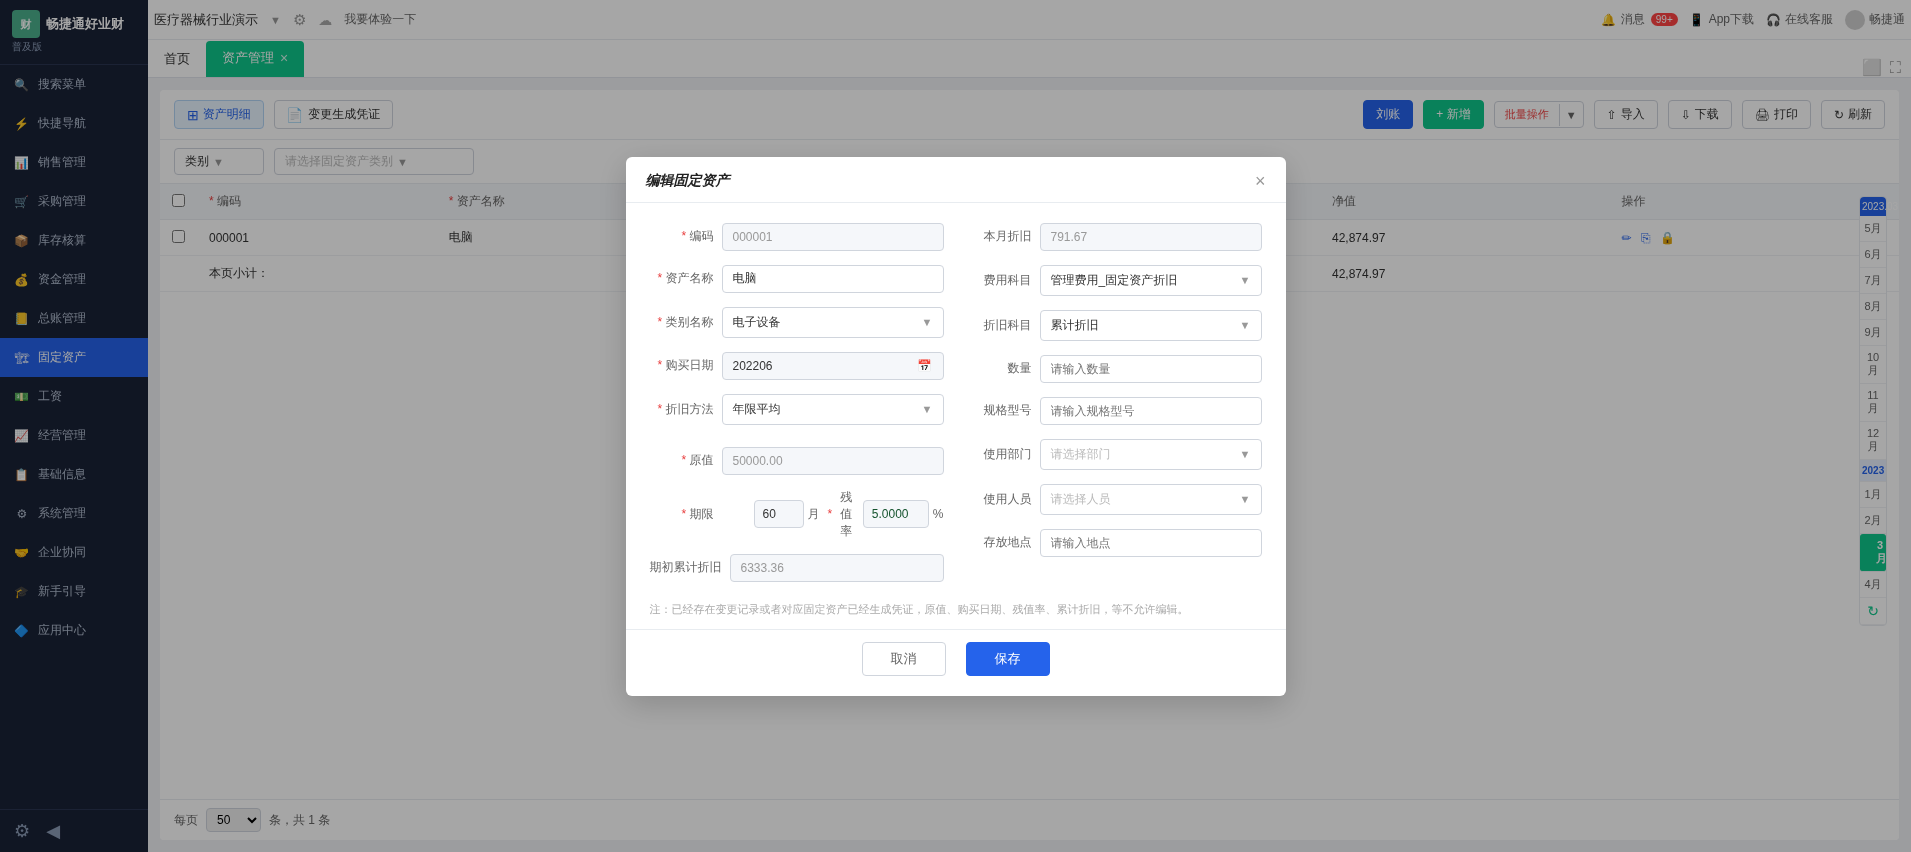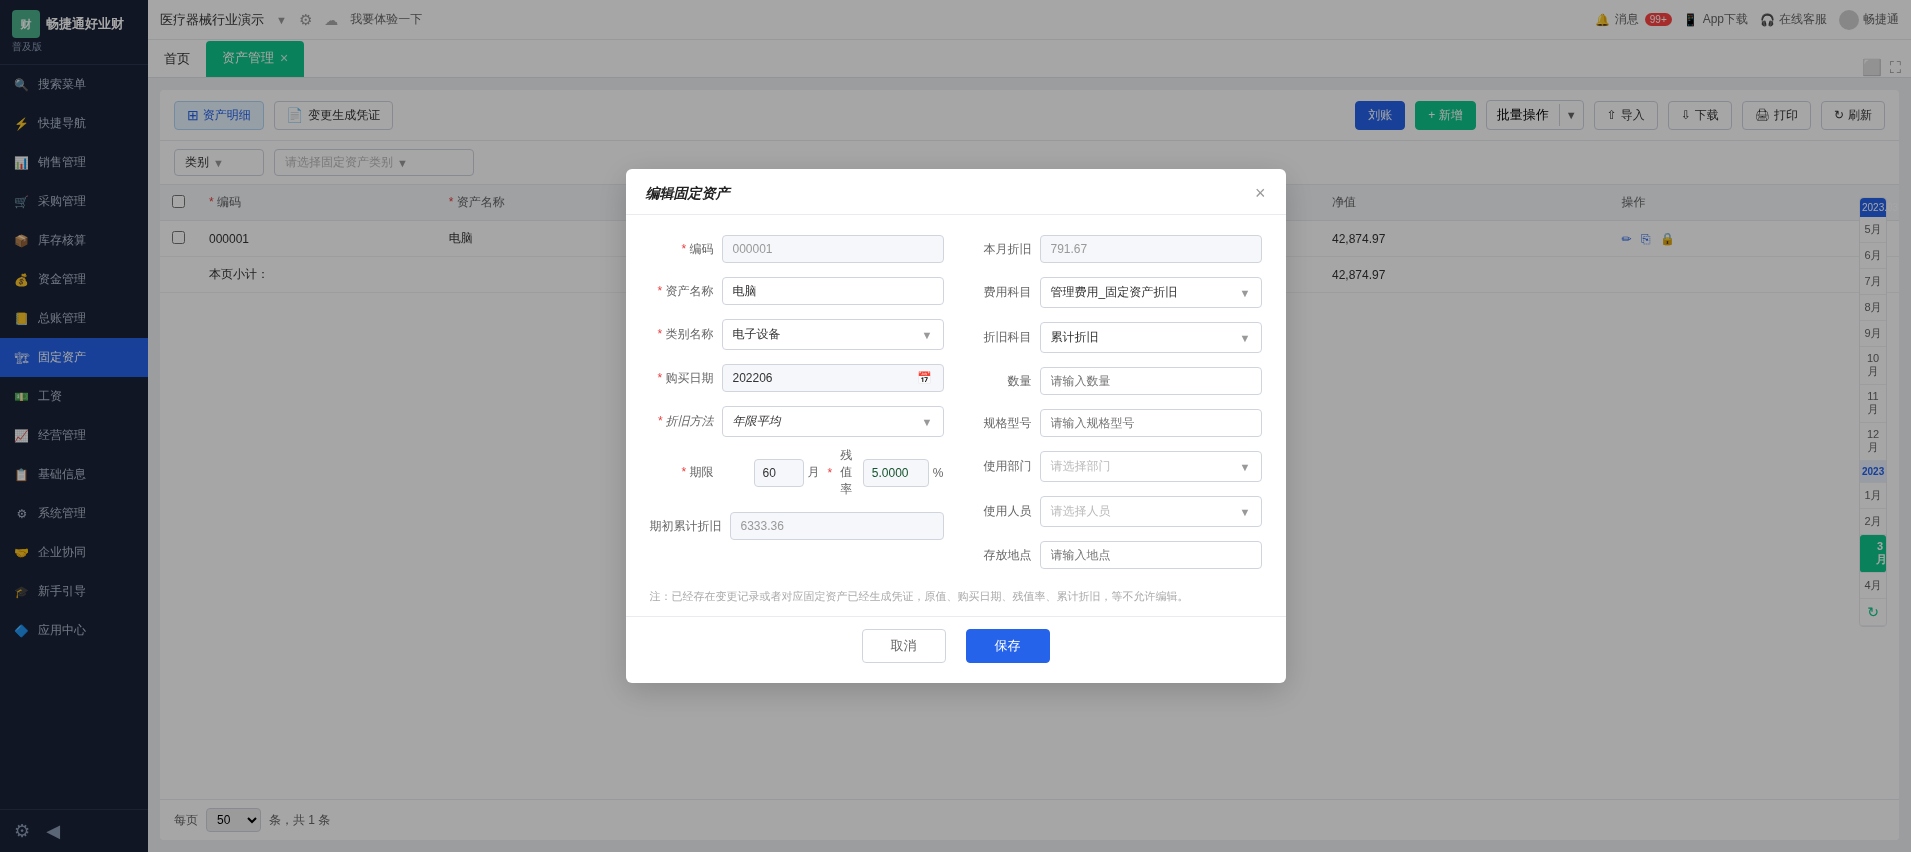--- a/index.html
+++ b/index.html
@@ -15,21 +15,21 @@
     .nav-item { display: flex; align-items: center; gap: 8px; padding: 11px 14px; cursor: pointer; color: #b0bcce; font-size: 12px; transition: background 0.2s; }
     .nav-item.active { background: #2563eb; color: #fff; }
     .nav-icon { width: 16px; height: 16px; display: flex; align-items: center; justify-content: center; flex-shrink: 0; }
     .sidebar-footer { padding: 10px 14px; border-top: 1px solid #2a3550; display: flex; gap: 16px; }
     .sidebar-footer-btn { color: #8a9bb5; cursor: pointer; font-size: 18px; }
 
     
     .main { flex: 1; display: flex; flex-direction: column; background: #f0f2f5; overflow: hidden; }
 
     
-    .topbar { background: #fff; height: 40px; display: flex; align-items: center; padding: 0 12px; border-bottom: 1px solid #e8ecf0; gap: 12px; flex-shrink: 0; }
+    .topbar { background: #fff; height: 40px; display: flex; align-items: center; padding: 0 6px; border-bottom: 1px solid #e8ecf0; gap: 12px; flex-shrink: 0; }
     .topbar-action { display: flex; align-items: center; gap: 4px; color: #666; font-size: 12px; cursor: pointer; }
     .badge { background: #f44; color: #fff; border-radius: 8px; font-size: 10px; padding: 1px 5px; margin-left: 2px; }
 
     
     .tabs-bar { background: #fff; height: 38px; display: flex; align-items: flex-end; padding: 0 0 0 0; border-bottom: 1px solid #e0e4eb; flex-shrink: 0; }
     .tab { display: flex; align-items: center; gap: 6px; padding: 0 16px; height: 36px; font-size: 13px; cursor: pointer; color: #666; border-bottom: 2px solid transparent; }
     .tab.active { background: #0ec68a; color: #fff; border-radius: 4px 4px 0 0; }
     .tab-home { color: #333; padding: 0 16px; height: 36px; display: flex; align-items: center; font-size: 13px; cursor: pointer; }
 
     
@@ -219,21 +219,21 @@
           <span style="font-size:12px;color:#2563eb;">资产明细</span>
         </div>
         <div style="display:flex;align-items:center;gap:4px;border:1px solid #d0d5dd;border-radius:4px;padding:5px 12px;cursor:pointer;background:#fff;">
           <span style="color:#666;font-size:14px;">📄</span>
           <span style="font-size:12px;color:#333;">变更生成凭证</span>
         </div>
         <div style="flex:1;"></div>
         <button class="toolbar-btn primary">刘账</button>
         <button class="toolbar-btn green">+ 新增</button>
         <div style="display:flex;align-items:center;border:1px solid #d0d5dd;border-radius:4px;background:#fff;cursor:pointer;">
-          <span style="padding:5px 10px;font-size:13px;color:#000000;">批量操作</span>
+          <span style="padding:5px 10px;font-size:11px;color:#ef4444;">批量操作</span>
           <span style="padding:5px 6px;border-left:1px solid #d0d5dd;font-size:11px;color:#666;">▼</span>
         </div>
         <button class="toolbar-btn">
           <span>⇧</span>
           <span>导入</span>
         </button>
         <button class="toolbar-btn">
           <span>⇩</span>
           <span>下载</span>
         </button>
@@ -362,26 +362,30 @@
             <span style="font-size:11px;color:#999;">▼</span>
           </div>
         </div>
         <div class="form-row" style="margin-bottom:14px;">
           <span class="form-label required">购买日期</span>
           <div class="form-input-date">
             <span>202206</span>
             <span style="color:#999;">📅</span>
           </div>
         </div>
-        <div class="form-row" style="margin-bottom:10px;font-style:italic;">
+        <div class="form-row" style="margin-bottom:22px;">
           <span class="form-label required">折旧方法</span>
           <div class="form-select">
             <span>年限平均</span>
             <span style="font-size:11px;color:#999;">▼</span>
           </div>
+        </div>
+        <div class="form-row" style="margin-bottom:14px;">
+          <span class="form-label required">原值</span>
+          <input class="form-input readonly" type="text" readonly="" value="50000.00" style="">
         </div>
         <div class="form-row" style="margin-bottom:14px;">
           <span class="form-label required">期限</span>
           <div class="form-row-period">
             <input class="form-input-sm" type="text" readonly="" value="60" style="">
             <span class="period-unit">月</span>
             <span style="font-size:12px;color:#e84040;margin:0 4px;">*</span>
             <span class="period-unit">残值率</span>
             <input class="form-input-pct" type="text" readonly="" value="5.0000" style="">
             <span class="period-unit">%</span>

